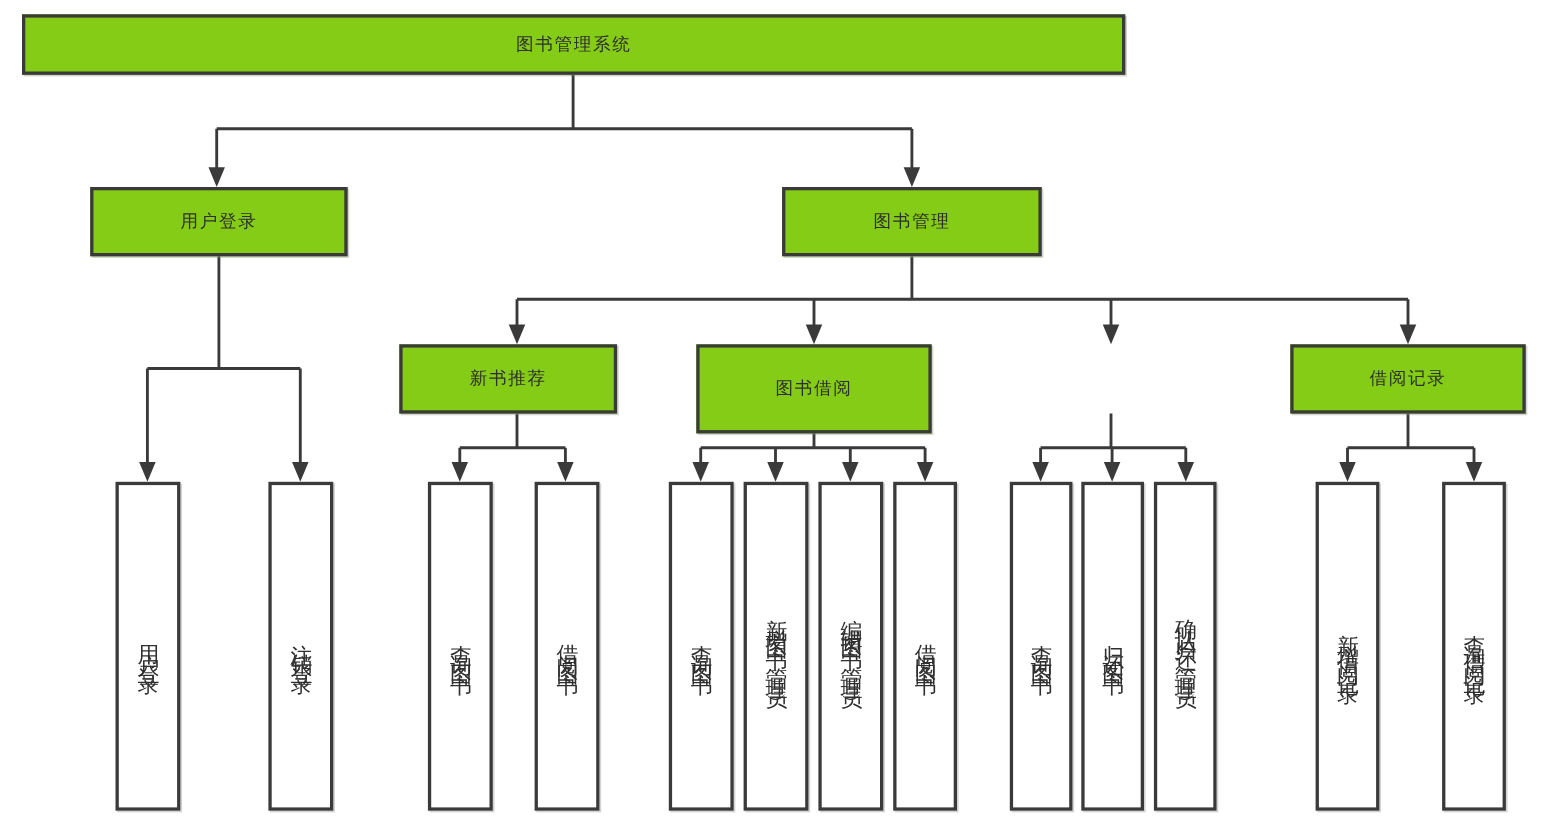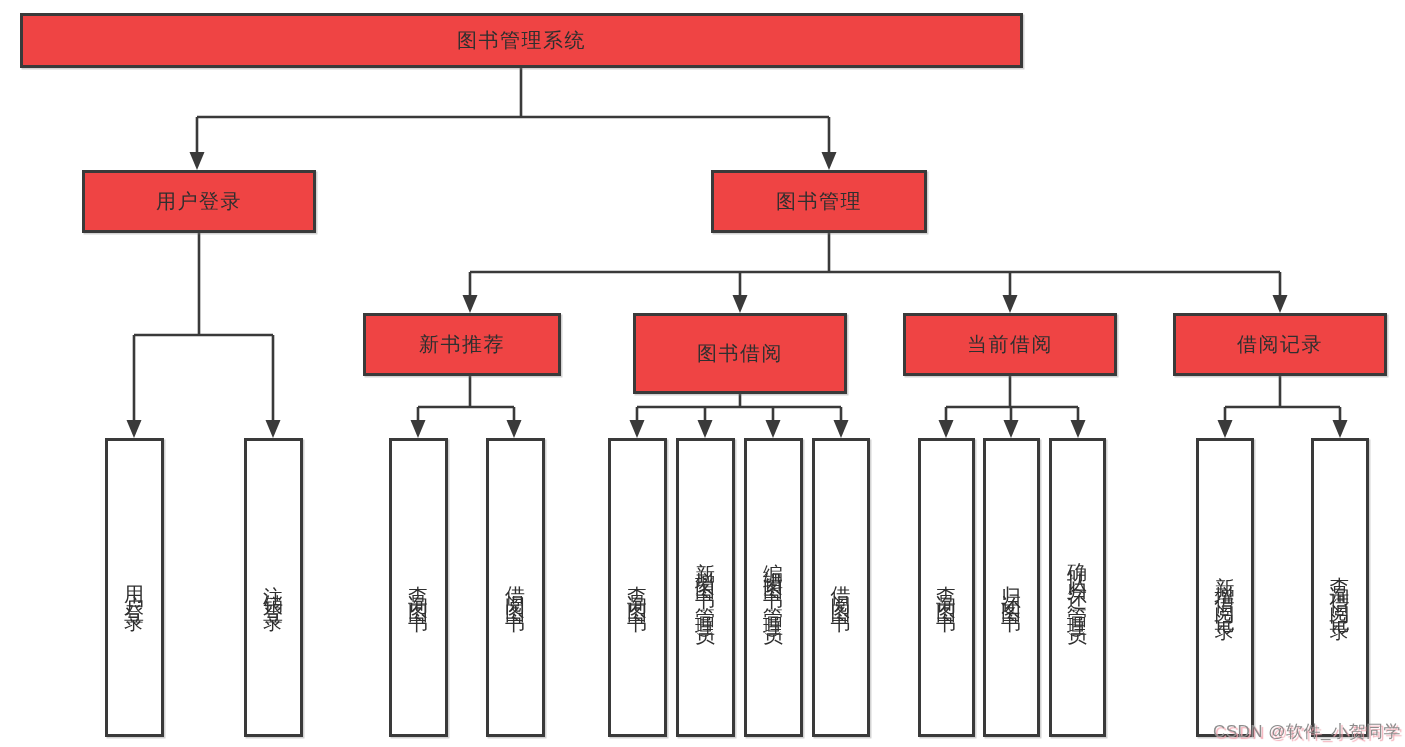--- a/index.html
+++ b/index.html
@@ -19,27 +19,27 @@
     position: absolute;
     left: 0;
     top: 0;
     width: 1405px;
     height: 747px;
     pointer-events: none;
   }
   .hbox {
     position: absolute;
     box-sizing: border-box;
-    background: #ef4444;
+    background: #84cc16;
     border: 3px solid #3a3a3a;
     box-shadow: 1.5px 1.5px 0 rgba(130,130,130,0.35);
     display: flex;
     align-items: center;
     justify-content: center;
-    font-size: 20px;
+    font-size: 16px;
     letter-spacing: 1.5px;
     color: #2f2f2f;
     white-space: nowrap;
   }
   .vbox {
     position: absolute;
     top: 438px;
     height: 299px;
     box-sizing: border-box;
     background: #ffffff;
@@ -116,32 +116,29 @@
     </g>
   </svg>
 
   <div class="hbox" style="left:20px; top:13px; width:1003px; height:55px;">
     <span>图书管理系统</span>
   </div>
 
   <div class="hbox" style="left:82px; top:170px; width:234px; height:63px;">
     <span>用户登录</span>
   </div>
-  <div class="hbox" style="left:711px; top:170px; width:216px; height:63px;">
+  <div class="hbox" style="left:711px; top:170px; width:236px; height:63px;">
     <span>图书管理</span>
   </div>
 
   <div class="hbox" style="left:363px; top:313px; width:198px; height:63px;">
     <span>新书推荐</span>
   </div>
   <div class="hbox" style="left:633px; top:313px; width:214px; height:81px;">
     <span>图书借阅</span>
-  </div>
-  <div class="hbox" style="left:903px; top:313px; width:214px; height:63px;">
-    <span>当前借阅</span>
   </div>
   <div class="hbox" style="left:1173px; top:313px; width:214px; height:63px;justify-content:center;">
     <span>借阅记录</span>
   </div>
 
   <div class="vbox" style="left:105px; width:59px;">
     <span class="vtext">用户登录</span>
   </div>
   <div class="vbox" style="left:244px; width:59px;">
     <span class="vtext">注销登录</span>
@@ -177,15 +174,14 @@
     <span class="vtext">确认归还（管理员）</span>
   </div>
 
   <div class="vbox" style="left:1196px; width:58px;">
     <span class="vtext">新增借阅记录</span>
   </div>
   <div class="vbox" style="left:1311px; width:58px;">
     <span class="vtext">查询借阅记录</span>
   </div>
 
-  <div class="watermark">CSDN @软件_小贺同学</div>
 
 </div>
 
 </body></html>

